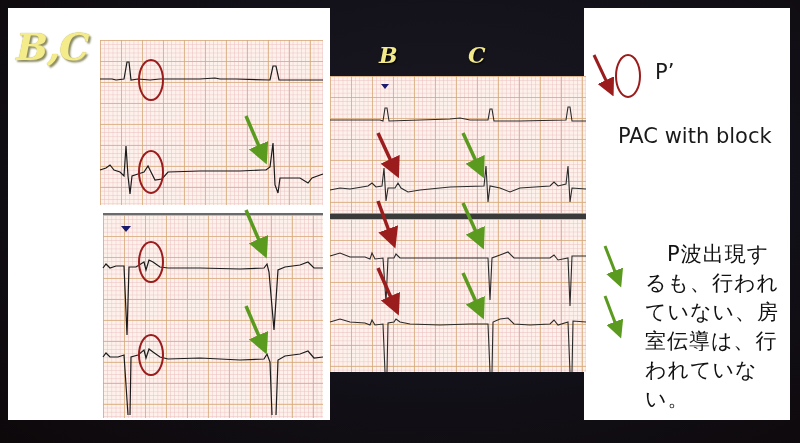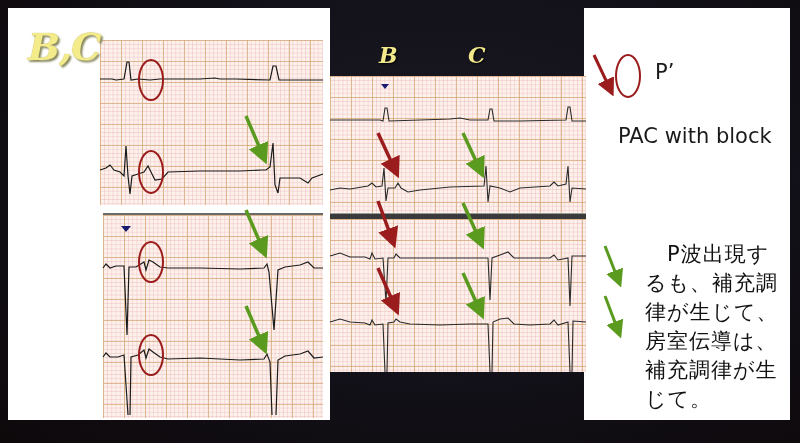--- a/index.html
+++ b/index.html
@@ -16,21 +16,21 @@
       linear-gradient(to bottom, rgba(214,170,120,0.75) 1px, transparent 1px),
       linear-gradient(to right, rgba(236,190,190,0.55) 1px, transparent 1px),
       linear-gradient(to bottom, rgba(236,190,190,0.55) 1px, transparent 1px);
     background-size:21px 21px,21px 21px,4.2px 4.2px,4.2px 4.2px;}
   #ecg-left-top{left:100px;top:40px;width:223px;height:165px;}
   #ecg-left-bottom{left:103px;top:213px;width:220px;height:203px;border-top:2px solid #6b6b6b;}
   #ecg-mid-top{left:330px;top:76px;width:256px;height:137px;}
   #ecg-mid-bottom{left:330px;top:219px;width:256px;height:153px;}
   #mid-separator{position:absolute;left:330px;top:213px;width:256px;height:6px;background:#3a3a3a;border-top:1px solid #999;border-bottom:1px solid #999;}
   svg.overlay{position:absolute;left:0;top:0;}
-  .title-bc{position:absolute;left:28px;top:24px;font-family:"DejaVu Serif","Liberation Serif",serif;
+  .title-bc{position:absolute;left:16px;top:24px;font-family:"DejaVu Serif","Liberation Serif",serif;
     font-style:italic;font-weight:bold;font-size:38px;color:#f4ec8a;
     text-shadow:2px 2px 2px #8a8a60, 0 0 1px #b0a040;letter-spacing:-1px;}
   .col-label{position:absolute;top:42px;font-family:"DejaVu Serif","Liberation Serif",serif;
     font-style:italic;font-weight:bold;font-size:22px;color:#f2e98a;text-shadow:1px 1px 2px #000;}
   #label-b{left:379px;}
   #label-c{left:468px;}
   .legend-text{position:absolute;font-family:"DejaVu Sans","Liberation Sans",sans-serif;color:#1a1a1a;}
   #legend-pprime{left:655px;top:60px;font-size:21px;}
   #legend-pac{left:618px;top:124px;font-size:21px;}
   #note-text{position:absolute;left:645px;top:240px;width:140px;font-size:21px;line-height:29px;color:#111;
@@ -106,13 +106,13 @@
   <line x1="463" y1="273" x2="481" y2="313" stroke="#5a9a1e" stroke-width="3.5" marker-end="url(#ahGreen)"></line>
 
   <line x1="594" y1="55" x2="611" y2="91" stroke="#9b1c1c" stroke-width="3" marker-end="url(#ahRed)"></line>
   <ellipse cx="628" cy="76" rx="12" ry="21" fill="none" stroke="#9b1c1c" stroke-width="2"></ellipse>
   <line x1="605" y1="246" x2="619" y2="282" stroke="#5a9a1e" stroke-width="3" marker-end="url(#ahGreen)"></line>
   <line x1="605" y1="296" x2="619" y2="333" stroke="#5a9a1e" stroke-width="3" marker-end="url(#ahGreen)"></line>
 </svg>
 
 <div id="legend-pprime" class="legend-text">P’</div>
 <div id="legend-pac" class="legend-text">PAC with block</div>
-<div id="note-text">　P波出現するも、補充調律が生じて、房室伝導は、補充調律が生じて。</div>
+<div id="note-text">　P波出現するも、行われていない、房室伝導は、行われていない。</div>
 
 </body></html>

